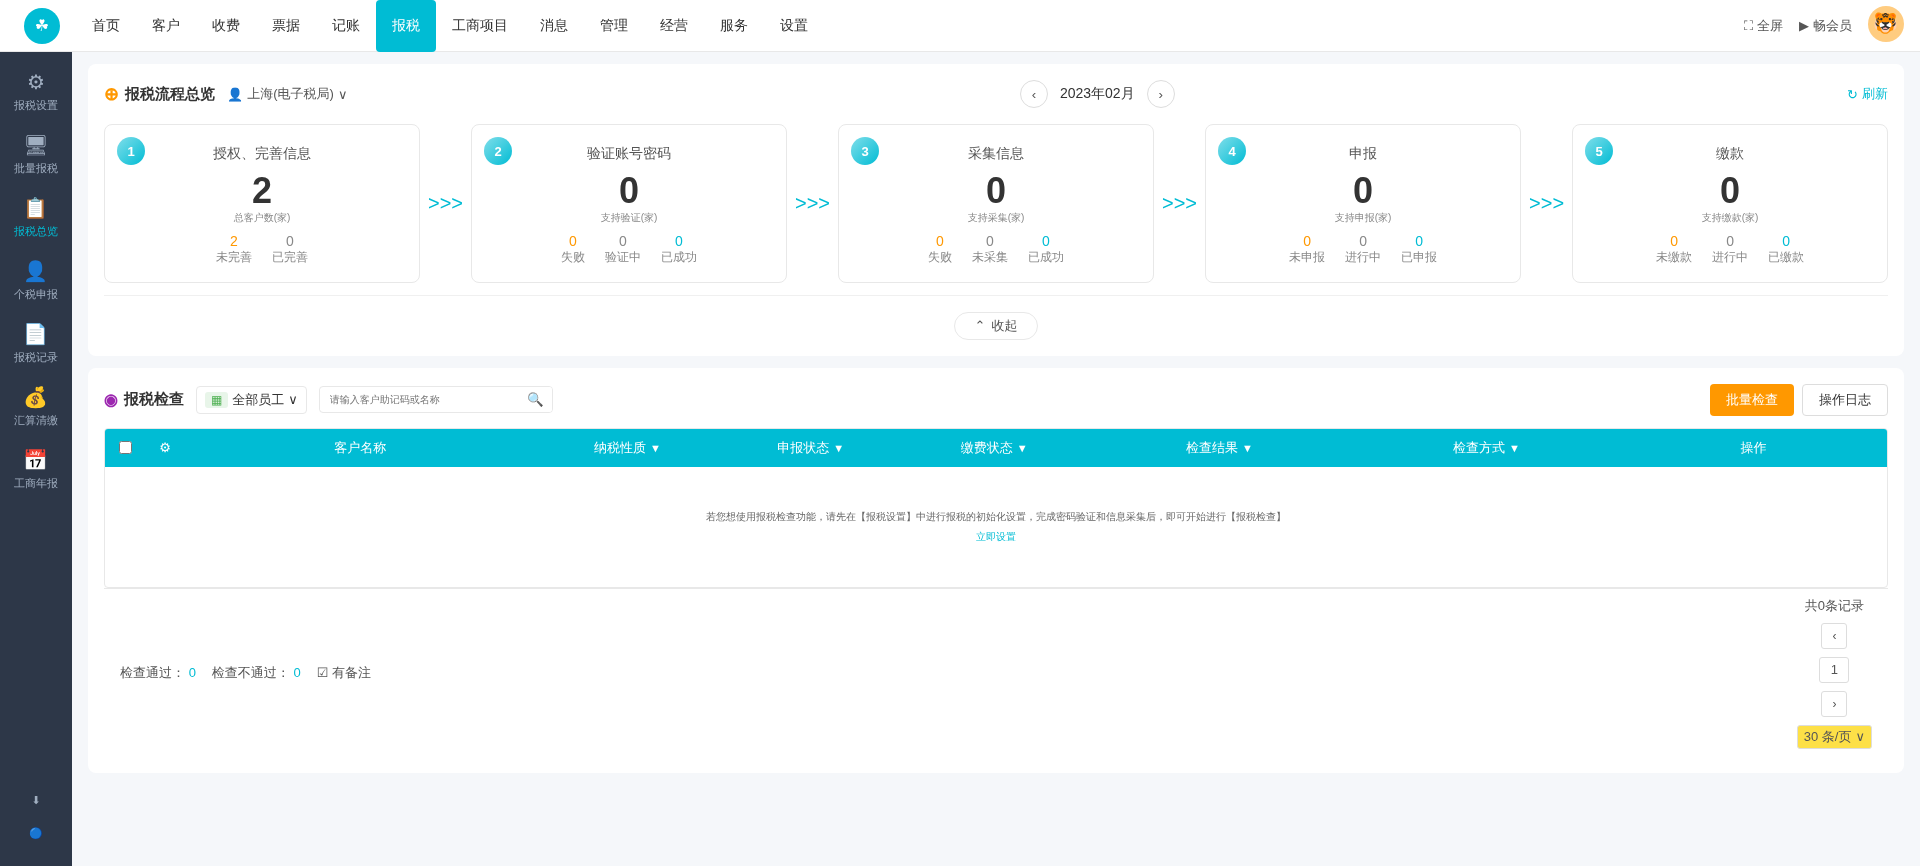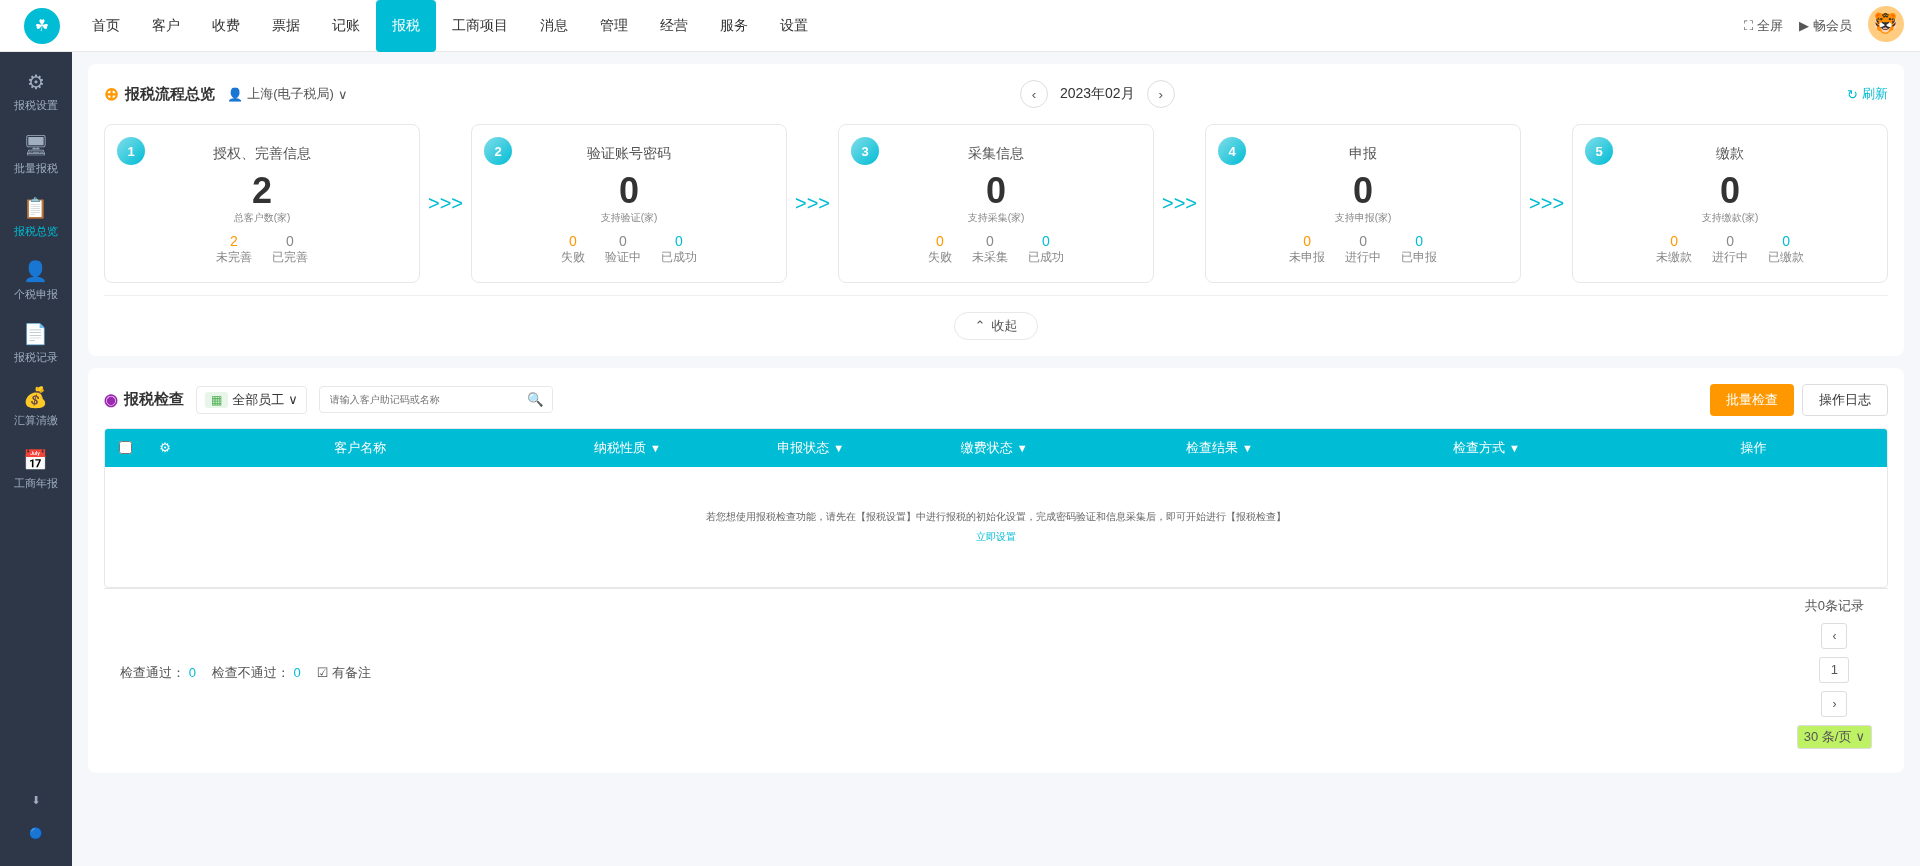--- a/index.html
+++ b/index.html
@@ -94,21 +94,21 @@
     .empty-link { color: #00bcd4; cursor: pointer; text-decoration: none; }
 
     
     .table-footer { display: flex; align-items: center; padding: 8px 16px; border-top: 1px solid #e8e8e8; font-size: 13px; color: #555; }
     .footer-stat { margin-right: 16px; }
     .footer-stat a { color: #00bcd4; text-decoration: none; }
     .footer-note { margin-right: 16px; }
     .pagination { margin-left: auto; display: flex; align-items: center; gap: 8px; flex-direction: column; }
     .page-btn { width: 26px; height: 26px; border: 1px solid #ddd; border-radius: 3px; background: #fff; cursor: pointer; display: flex; align-items: center; justify-content: center; color: #555; font-size: 12px; }
     .page-current { width: 30px; height: 26px; border: 1px solid #ddd; border-radius: 3px; background: #fff; display: flex; align-items: center; justify-content: center; font-size: 13px; }
-    .page-size { display: flex; align-items: center; gap: 4px; cursor: pointer; border: 1px solid #ddd; border-radius: 3px; padding: 2px 6px; background: #bef264; }
+    .page-size { display: flex; align-items: center; gap: 4px; cursor: pointer; border: 1px solid #ddd; border-radius: 3px; padding: 2px 6px; background: #fde047; }
 
     .divider { border: none; border-top: 1px solid #f0f0f0; margin: 12px 0; }
   </style>
 </head>
 <body>
 
 <div class="top-nav">
   <div class="logo">
     <svg class="logo-icon" viewBox="0 0 36 36" fill="none">
       <circle cx="18" cy="18" r="18" fill="#00bcd4"></circle>

